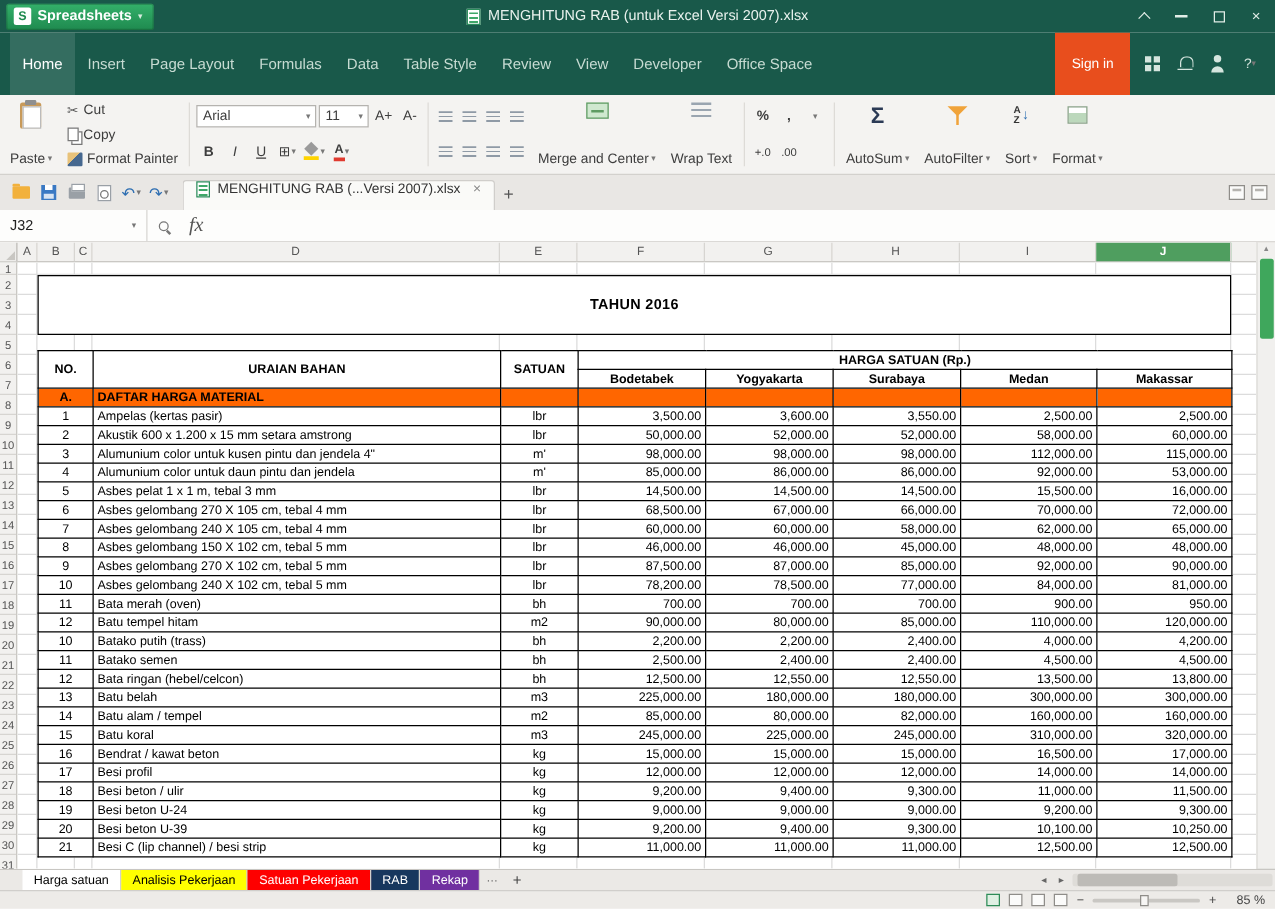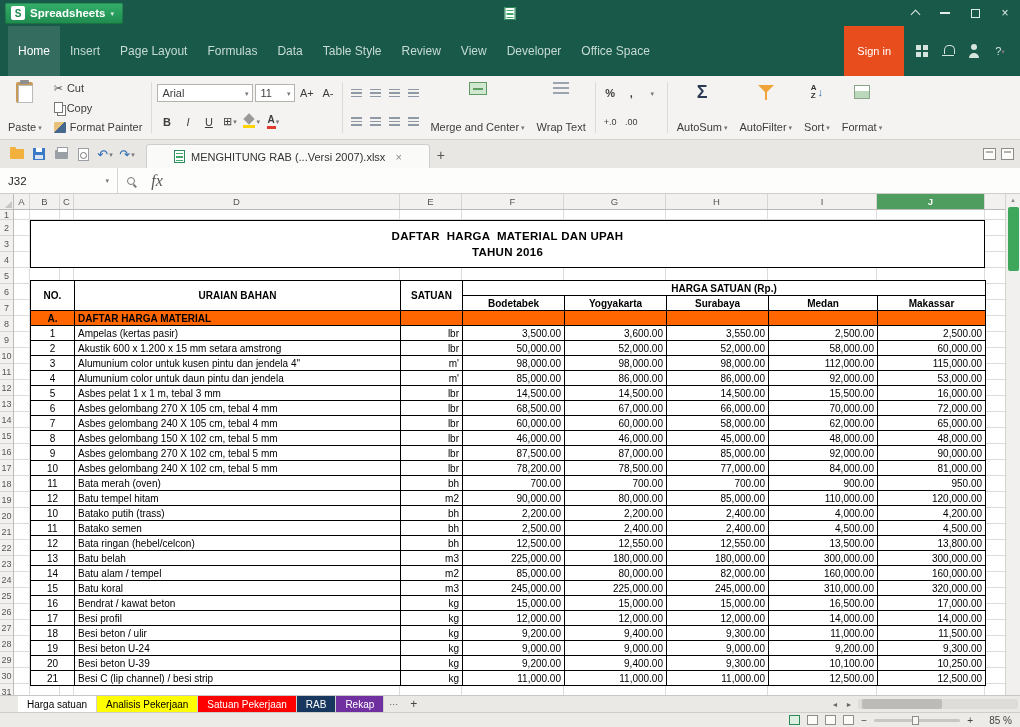--- a/index.html
+++ b/index.html
@@ -88,21 +88,21 @@
 .ic-folder{width:14px;height:10px;background:#f2b13c;border-radius:1px;position:relative}
 .ic-folder::before{content:"";position:absolute;top:-2px;left:0;width:6px;height:2px;background:#f2b13c;border-radius:1px 1px 0 0}
 .ic-save{width:12px;height:12px;background:#3a79c3;position:relative}
 .ic-save::before{content:"";position:absolute;top:0;left:3px;width:6px;height:4px;background:#fff}
 .ic-save::after{content:"";position:absolute;bottom:1px;left:2px;width:8px;height:4px;background:#d8e4f2}
 .ic-print{width:13px;height:9px;background:#9aa0a6;border-radius:1px;position:relative}
 .ic-print::before{content:"";position:absolute;top:-3px;left:2px;width:9px;height:4px;background:#fff;border:1px solid #9aa0a6}
 .ic-preview{width:11px;height:13px;background:#fff;border:1px solid #9aa0a6;position:relative}
 .ic-preview::after{content:"";position:absolute;bottom:1px;right:1px;width:5px;height:5px;border:1.5px solid #777;border-radius:50%}
 .arrico{color:#2f6fb2;font-size:13px;line-height:1}
-.doctab{height:24px;margin-top:4px;margin-left:8px;background:#fafaf8;border:1px solid #d0cecb;border-bottom:none;border-radius:3px 3px 0 0;display:flex;align-items:center;gap:6px;padding:0 27px;font-size:11px;color:#333;white-space:nowrap}
+.doctab{height:24px;margin-top:4px;margin-left:8px;background:#fafaf8;border:1px solid #d0cecb;border-bottom:none;border-radius:3px 3px 0 0;display:flex;align-items:flex-start;gap:6px;padding:0 10px;font-size:11px;color:#333;white-space:nowrap}
 .dt-close{color:#888;font-size:11px;padding-left:4px}
 .newtab{width:22px;height:22px;margin-top:2px;display:flex;align-items:center;justify-content:center;color:#555;font-size:14px}
 .qspacer{flex:1}
 .qright{display:flex;gap:5px;margin-right:6px}
 .qrico{width:13px;height:12px;border:1px solid #8f8d89;background:#fbfbfa;position:relative}
 .qrico::before{content:"";position:absolute;top:2px;left:2px;right:2px;height:2px;background:#b5b3af}
 
 
 .fbar{flex:0 0 26px;background:#fdfdfc;border-bottom:1px solid #cfcdc9;display:flex;align-items:stretch}
 .namebox{width:118px;display:flex;align-items:center;justify-content:space-between;padding:0 8px;font-size:11.5px;color:#222;border-right:1px solid #d8d6d2}
@@ -127,21 +127,21 @@
 .cells{position:absolute;left:14px;top:16px;right:0;bottom:0;overflow:hidden;background:#fff}
 .gv{position:absolute;top:0;bottom:0;width:1px;background:#dcdcdc}
 .gh{position:absolute;left:0;right:0;height:1px;background:#dcdcdc}
 .titlebox{position:absolute;left:16px;top:10px;width:955px;height:48px;border:1px solid #000;display:flex;flex-direction:column;align-items:center;justify-content:center;font-weight:bold;font-size:11.5px;line-height:16px;background:#fff;letter-spacing:.3px}
 .titlebox div{white-space:pre}
 .xtable{position:absolute;left:16px;top:70px;width:955px;border-collapse:collapse;table-layout:fixed;background:#fff}
 .xtable th,.xtable td{border:1px solid #000;padding:0 3px;height:15px;font-size:10px;white-space:nowrap;overflow:hidden}
 .xtable thead th{text-align:center;font-weight:bold;font-size:10px}
 .section td{background:#ff6600;font-weight:bold}
 .c-no{text-align:center}
-.c-satuan{text-align:right}
+.c-satuan{text-align:center}
 .c-num{text-align:right}
 .c-uraian{text-align:left;white-space:pre}
 .selbox{position:absolute;left:861px;top:488px;width:110px;height:18px;border:2px solid #1d7044;pointer-events:none}
 .selbox::after{content:"";position:absolute;right:-3px;bottom:-3px;width:5px;height:5px;background:#1d7044;border:1px solid #fff}
 .vscroll{flex:0 0 15px;background:#f1f0ee;border-left:1px solid #d5d3cf;display:flex;flex-direction:column;align-items:center}
 .varrow{height:12px;font-size:6px;color:#888;display:flex;align-items:center}
 .vthumb{width:11px;height:64px;background:#3fa75c;border-radius:2px;margin-top:1px}
 
 
 .sheettabs{flex:0 0 17px;background:#ebe9e6;border-top:1px solid #c8c6c2;display:flex;align-items:stretch;font-size:10px;color:#333}
@@ -170,20 +170,21 @@
 <div class="app">
 
   <div class="titlebar">
     <div class="logo-btn">
       <div class="logo-sq">S</div>
       <span class="logo-text">Spreadsheets</span>
       <span class="dd">▾</span>
     </div>
     <div class="title-center">
       <div class="sheet-ico"></div>
+      <span>MENGHITUNG RAB (untuk Excel Versi 2007).xlsx</span>
     </div>
     <div class="win-controls">
       <div class="wc">
           <div class="chev"></div>
         </div>
       <div class="wc">
           <div class="bar"></div>
         </div>
       <div class="wc">
           <div class="box"></div>
@@ -518,21 +519,20 @@
             <div class="gh" style="top: 393px;"></div>
             <div class="gh" style="top: 409px;"></div>
             <div class="gh" style="top: 425px;"></div>
             <div class="gh" style="top: 441px;"></div>
             <div class="gh" style="top: 457px;"></div>
             <div class="gh" style="top: 473px;"></div>
             <div class="gh" style="top: 489px;"></div>
             <div class="gh" style="top: 505px;"></div>
           </div>
         <div class="titlebox">
-          <div>DAFTAR  HARGA  MATERIAL DAN UPAH</div>
           <div>TAHUN 2016</div>
         </div>
         <table class="xtable">
           <colgroup>
             <col style="width:44px">
               <col style="width:326px">
               <col style="width:62px">
             <col style="width:102px">
               <col style="width:102px">
               <col style="width:102px">

